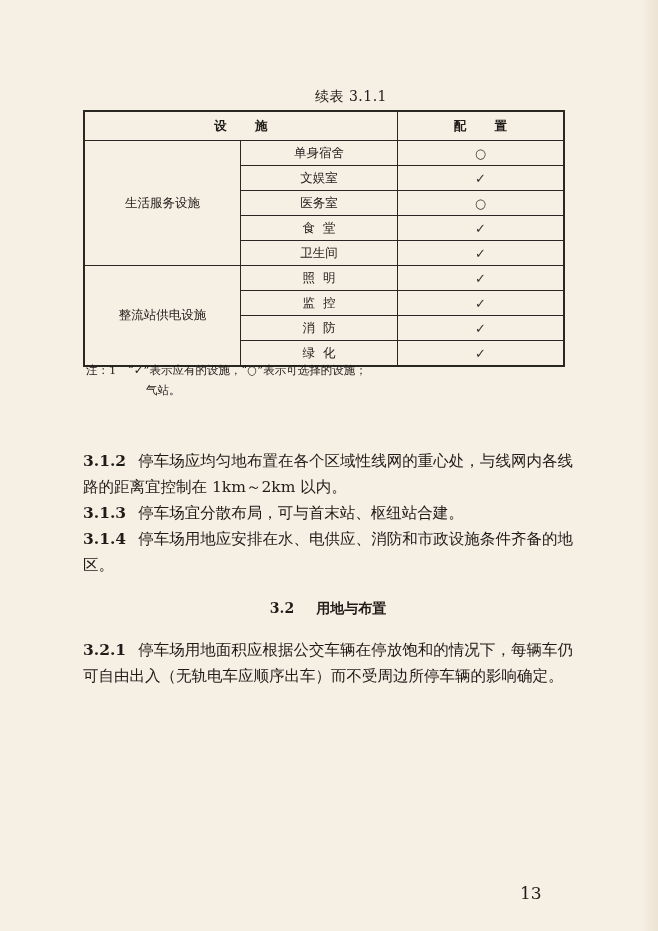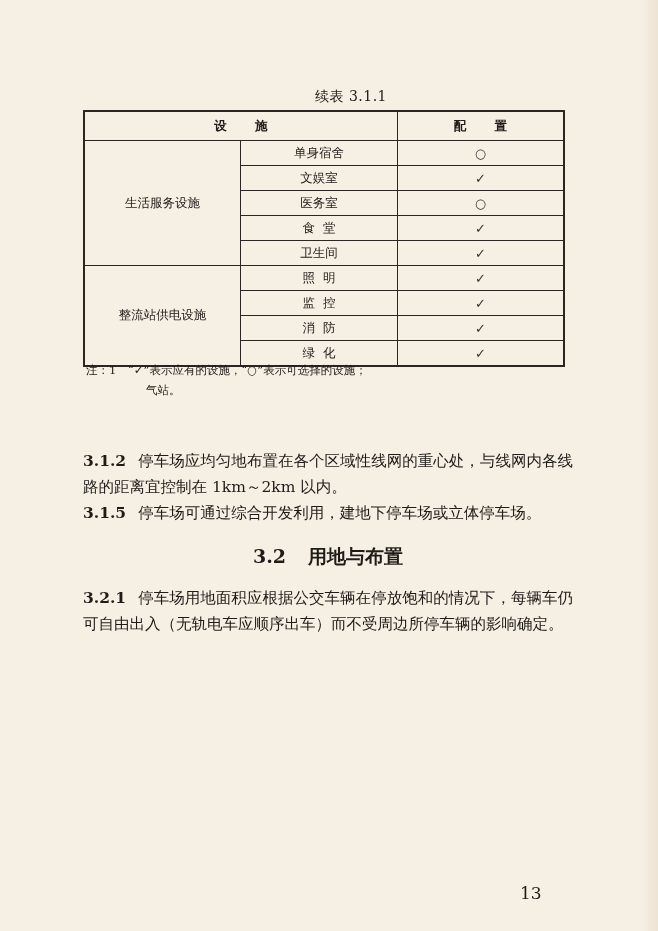--- a/index.html
+++ b/index.html
@@ -40,21 +40,21 @@
   }
   .notes .n2 { padding-left: 28px; }
   .notes .cont { padding-left: 60px; }
   .body-text {
     position: absolute; left: 83px; top: 448px; width: 490px;
     font-size: 15.5px; line-height: 26px;
   }
   .clause-no { font-weight: bold; font-family: "DejaVu Serif", serif; margin-right: 12px; }
   .para { margin: 0; text-align: justify; }
   .section-heading {
-    text-align: center; font-weight: bold; font-size: 19px;
+    text-align: center; font-weight: bold; font-size: 14px;
     margin: 17px 0 16px 0;
   }
   .section-heading .sec-no { margin-right: 22px; }
   .page-number {
     position: absolute; left: 520px; top: 883px;
     font-size: 17px;
   }
   sup { font-size: 9px; }
 </style>
 </head>
@@ -119,21 +119,22 @@
 <div class="notes">
   <div>
     <span>注：1</span>
     <span style="margin-left:8px">“✓”表示应有的设施，“○”表示可选择的设施；</span>
   </div>
   <div class="cont">气站。</div>
 </div>
 
 <div class="body-text">
   <p class="para"><span class="clause-no">3.1.2</span><span>停车场应均匀地布置在各个区域性线网的重心处，与线网内各线路的距离宜控制在 1km～2km 以内。</span></p>
-  <p class="para"><span class="clause-no">3.1.5</span><span>停车场可通过综合开发利用，建地下停车场或立体停车场。</span></p>
+  <p class="para"><span class="clause-no">3.1.3</span><span>停车场宜分散布局，可与首末站、枢纽站合建。</span></p>
+  <p class="para"><span class="clause-no">3.1.4</span><span>停车场用地应安排在水、电供应、消防和市政设施条件齐备的地区。</span></p>
 
   <div class="section-heading">
     <span class="sec-no">3.2</span><span>用地与布置</span>
   </div>
 
   <p class="para"><span class="clause-no">3.2.1</span><span>停车场用地面积应根据公交车辆在停放饱和的情况下，每辆车仍可自由出入（无轨电车应顺序出车）而不受周边所停车辆的影响确定。</span></p>
 </div>
 
 <div class="page-number">13</div>
 

